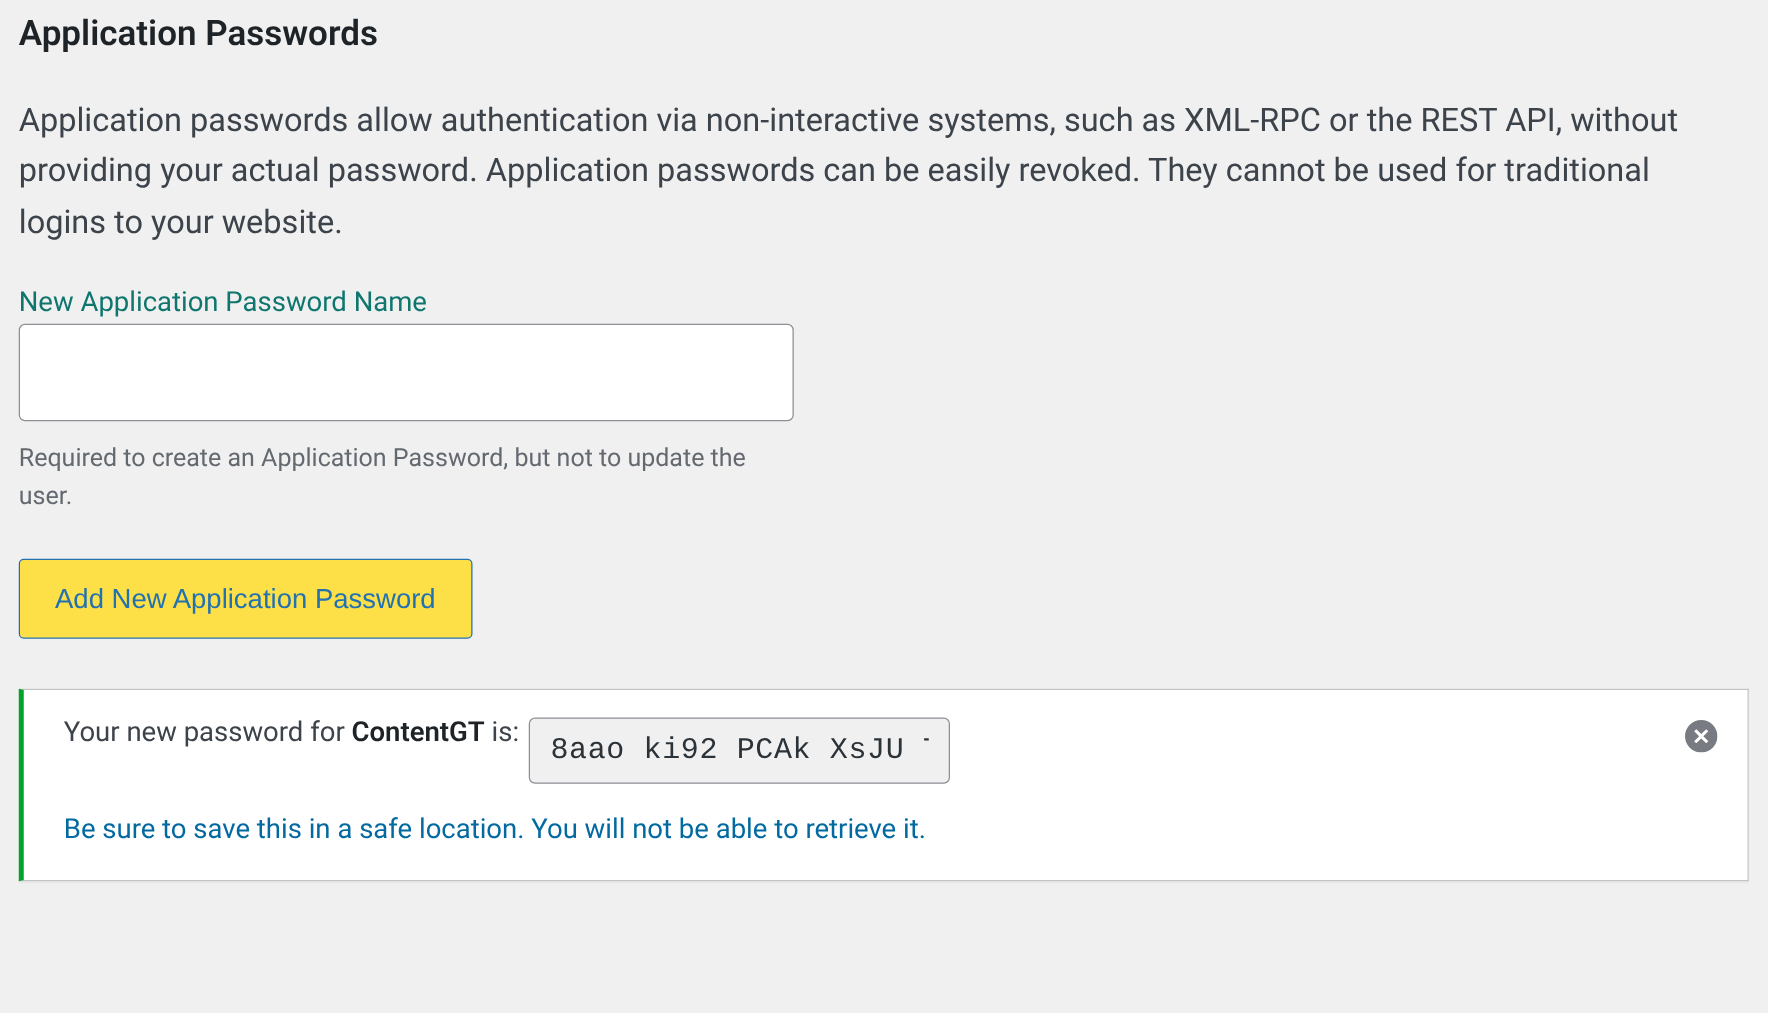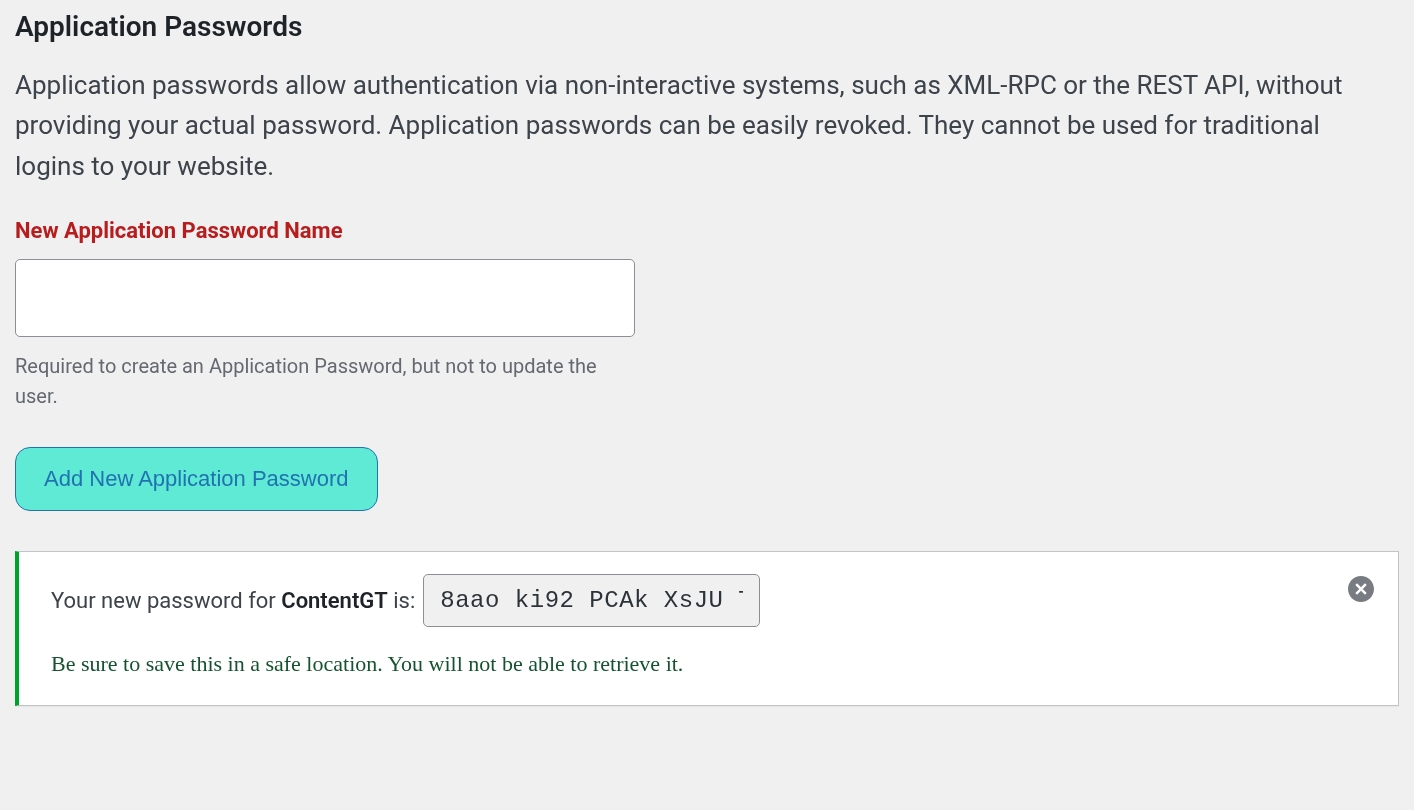--- a/index.html
+++ b/index.html
@@ -10,35 +10,35 @@
     body {
       font-family: -apple-system, BlinkMacSystemFont, "Segoe UI", Roboto, Helvetica, Arial, sans-serif;
       background: #f0f0f1;
       color: #1d2327;
       padding: 10px 15px;
       width: 1414px;
     }
     .section-heading {
       font-size: 28px;
       font-weight: 600;
-      margin-bottom: 22px;
+      margin-bottom: 34px;
       color: #1d2327;
     }
     .description {
       font-size: 26px;
       line-height: 1.55;
       color: #3c434a;
       margin-bottom: 32px;
       max-width: 1360px;
     }
     .field-label {
       font-size: 22px;
-      font-weight: 700;
-      color: #b91c1c;
-      margin-bottom: 16px;
+      font-weight: 400;
+      color: #0f766e;
+      margin-bottom: 4px;
       display: block;
     }
     .text-input {
       width: 620px;
       height: 78px;
       border: 1px solid #8c8f94;
       border-radius: 5px;
       background: #fff;
       font-size: 22px;
       padding: 0 14px;
@@ -50,37 +50,37 @@
       line-height: 1.5;
       color: #646970;
       max-width: 600px;
       margin-bottom: 36px;
     }
     .add-button {
       display: inline-block;
       padding: 18px 28px;
       font-size: 22px;
       color: #2271b1;
-      background: #5eead4;
+      background: #fde047;
       border: 1px solid #2271b1;
-      border-radius: 15px;
+      border-radius: 4px;
       cursor: pointer;
       margin-bottom: 40px;
     }
     .notice {
       position: relative;
       background: #fff;
       border: 1px solid #c3c4c7;
       border-left: 4px solid #00a32a;
       padding: 22px 60px 28px 32px;
       box-shadow: 0 1px 1px rgba(0,0,0,0.04);
     }
     .notice-line {
       display: flex;
-      align-items: center;
+      align-items: flex-start;
       flex-wrap: wrap;
       gap: 8px;
       margin-bottom: 24px;
     }
     .notice-text {
       font-size: 22px;
       color: #3c434a;
     }
     .notice-text strong {
       font-weight: 600;
@@ -91,22 +91,21 @@
       font-size: 24px;
       background: #f0f0f1;
       border: 1px solid #8c8f94;
       border-radius: 5px;
       padding: 12px 16px;
       color: #2c3338;
       letter-spacing: 0.5px;
     }
     .notice-warning {
       font-size: 22px;
-      color: #14532d;
-      font-family: Liberation Serif, serif;
+      color: #0369a1;
     }
     .dismiss-button {
       position: absolute;
       top: 22px;
       right: 22px;
       width: 30px;
       height: 30px;
       border: none;
       background: transparent;
       cursor: pointer;

